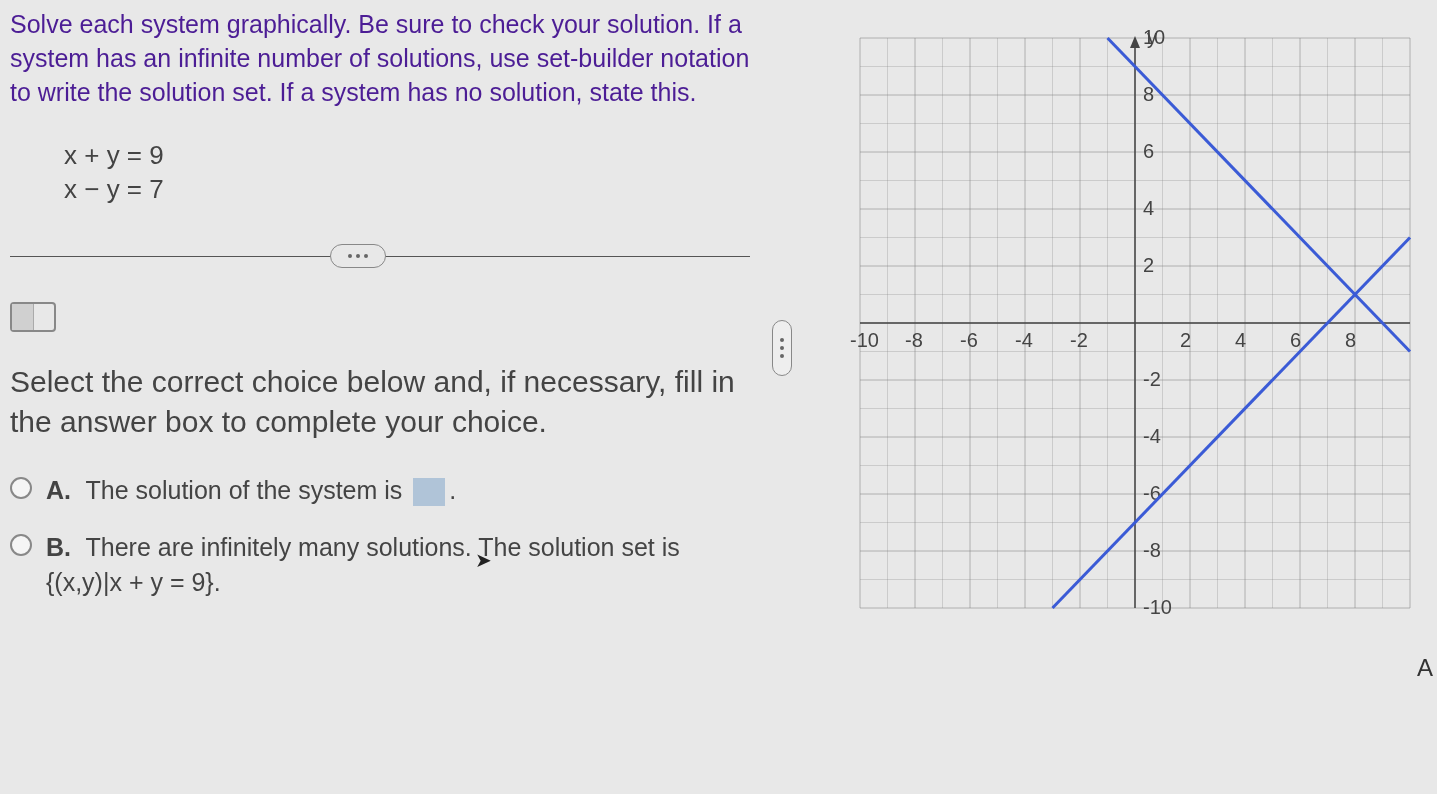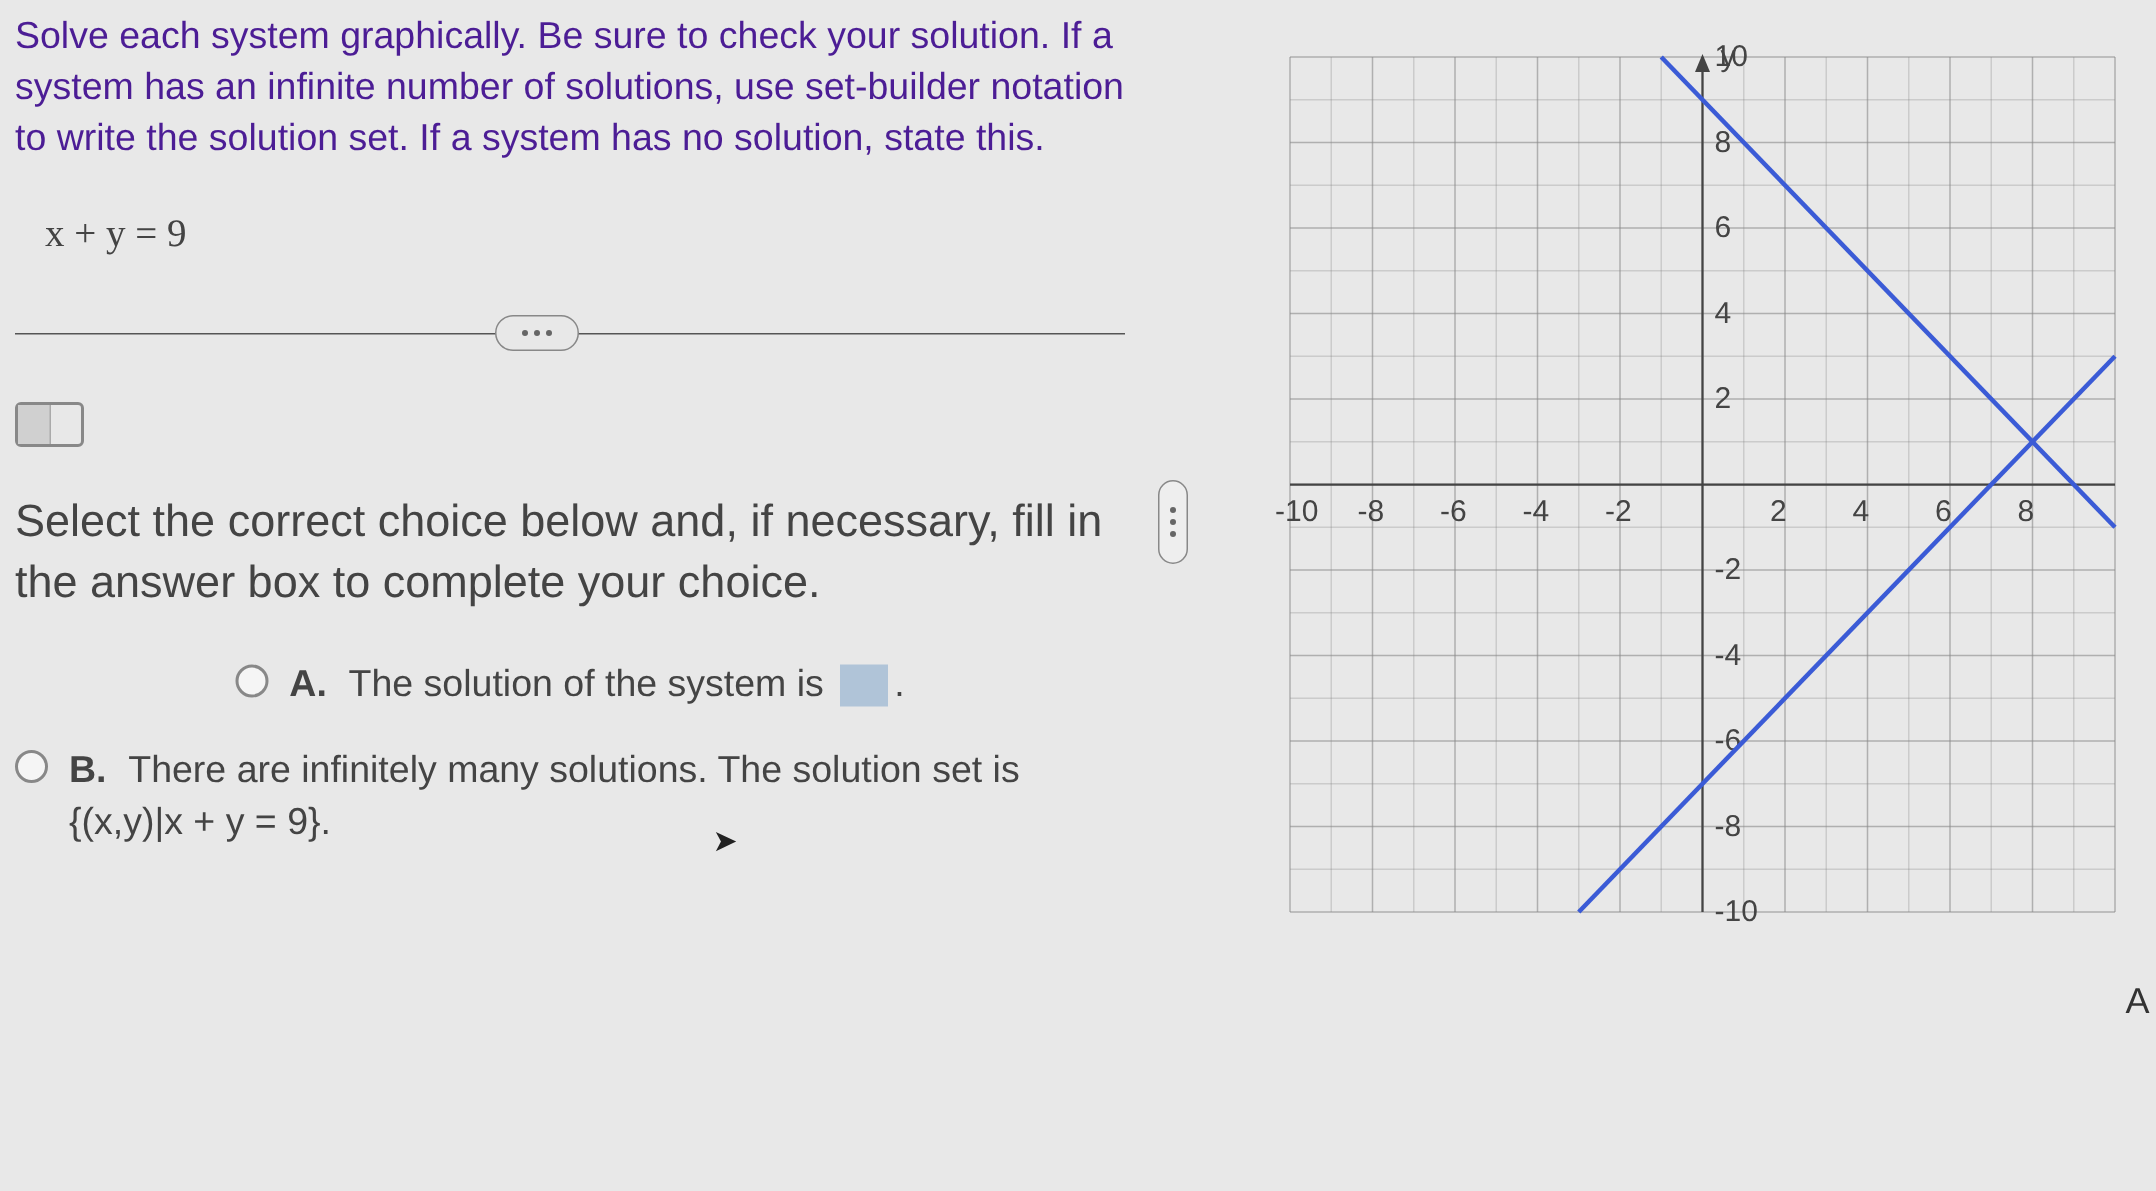--- a/index.html
+++ b/index.html
@@ -17,25 +17,24 @@
   top: 8px;
   width: 740px;
 }
 .problem-text {
   font-size: 25px;
   line-height: 1.35;
   color: #4c1d95;
 }
 .equations {
   margin-top: 30px;
-  margin-left: 20px;
+  margin-left: 54px;
   font-size: 26px;
   line-height: 1.3;
   color: #444;
-  font-family: Liberation Serif, serif;
 }
 .divider-row {
   position: relative;
   margin-top: 35px;
   height: 30px;
 }
 .hr-line {
   position: absolute;
   top: 14px;
   left: 0;
@@ -74,21 +73,20 @@
   color: #444;
 }
 .choices {
   margin-top: 30px;
 }
 .choice {
   display: flex;
   align-items: flex-start;
   gap: 14px;
   margin-bottom: 22px;
-  justify-content: center;
 }
 .radio {
   width: 22px;
   height: 22px;
   border: 2px solid #888;
   border-radius: 50%;
   margin-top: 4px;
   flex-shrink: 0;
   background: #f5f5f5;
 }
@@ -152,20 +150,21 @@
   color: #333;
 }
 </style>
 </head>
 <body>
 
 <div class="left-panel">
   <div class="problem-text">Solve each system graphically. Be sure to check your solution. If a system has an infinite number of solutions, use set-builder notation to write the solution set. If a system has no solution, state this.</div>
   <div class="equations">
     <div>x + y = 9</div>
+    <div>x − y = 7</div>
   </div>
 
   <div class="divider-row">
     <div class="hr-line"></div>
     <div class="dots-pill">
         <span></span>
         <span></span>
         <span></span>
       </div>
   </div>

